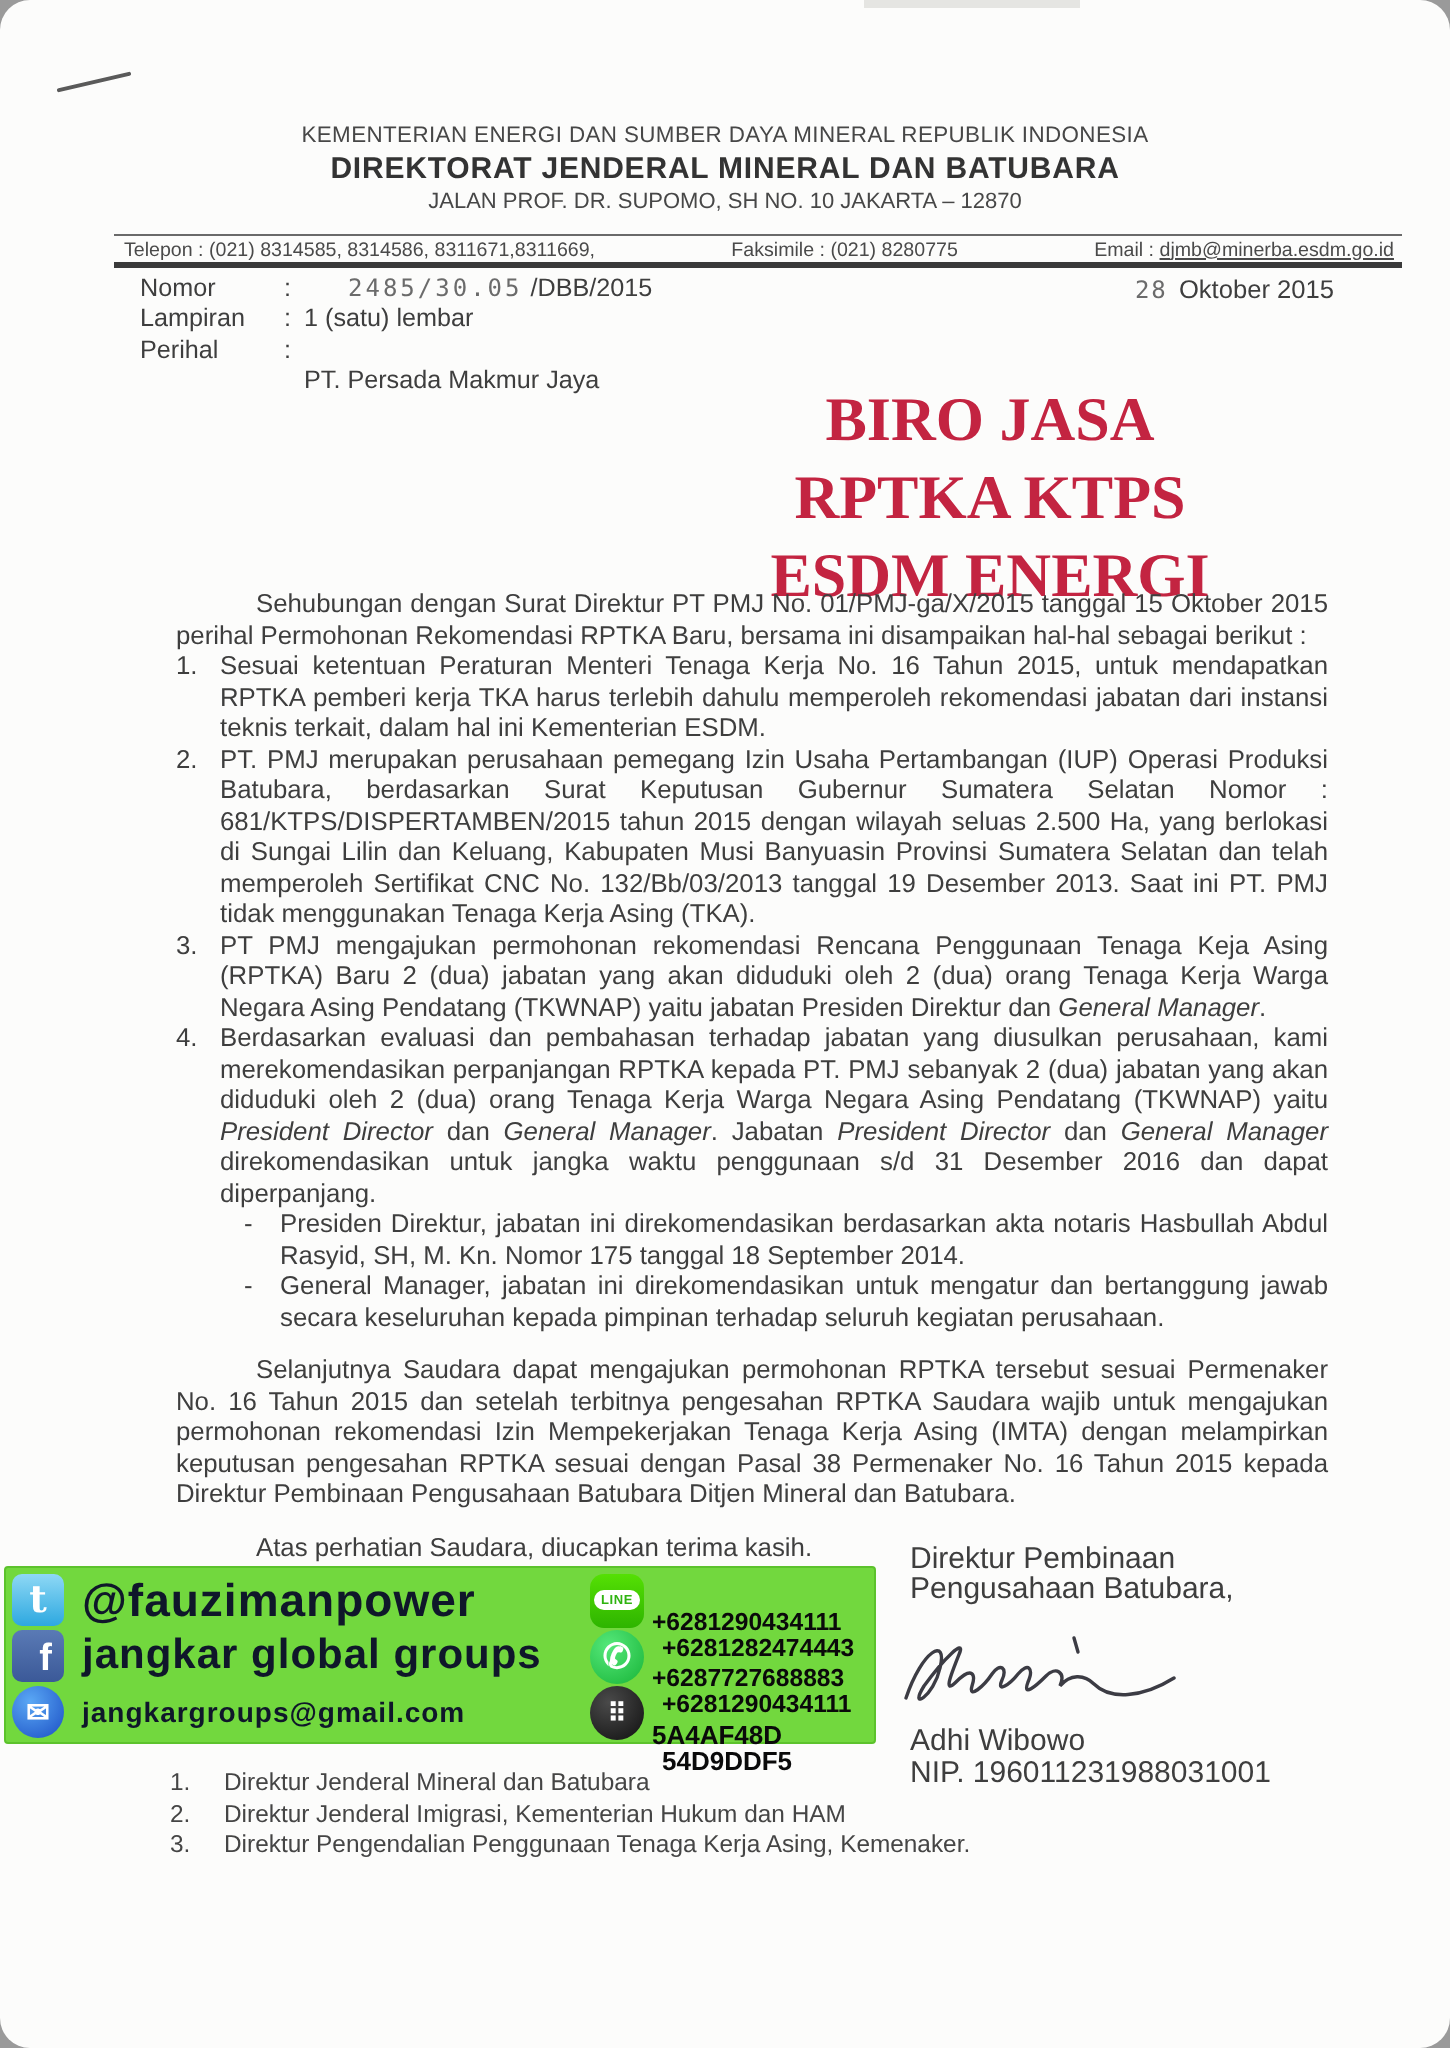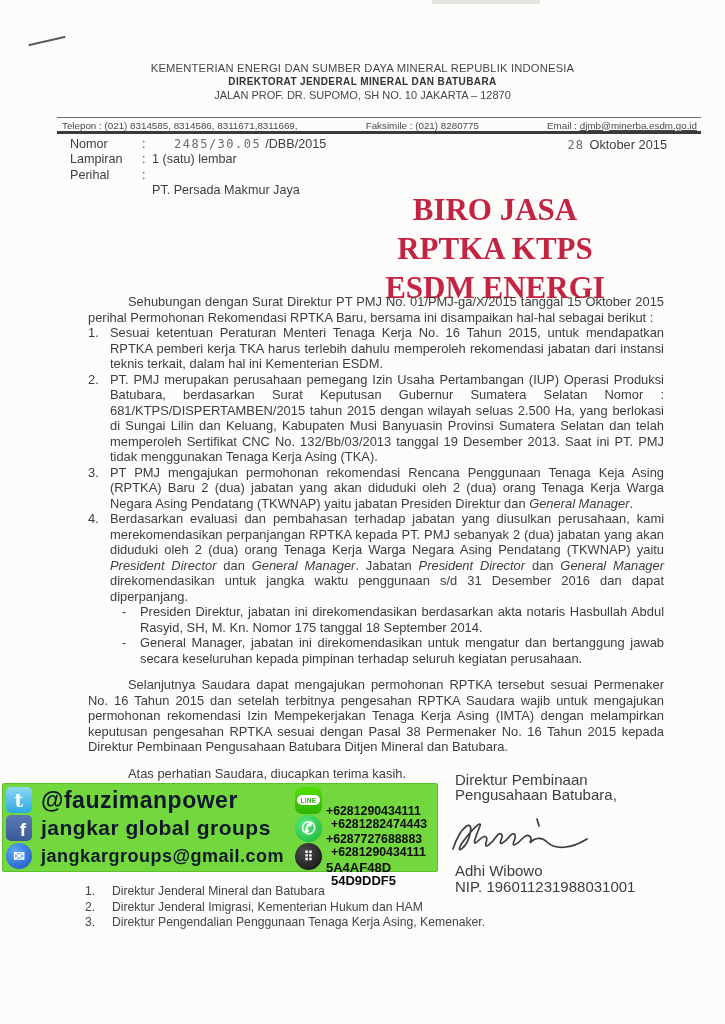--- a/index.html
+++ b/index.html
@@ -1,29 +1,29 @@
 <!DOCTYPE html>
 <html><head>
 <meta charset="utf-8">
 <style>
   * { margin:0; padding:0; box-sizing:border-box; }
   html,body { background:#9a9a9a; }
   .page {
     position:relative; width:725px; height:1024px; margin:0 auto;
     background:#fcfcfb; overflow:hidden;
-    font-family:"Liberation Sans", sans-serif; color:#3e3e3e;
+    font-family:"Liberation Sans", sans-serif; color:#3e3e3e;border-radius:15px;
   }
   .pen-mark { position:absolute; top:40px; left:28px; width:38px; height:2px;
     background:#5a5a5a; border-radius:2px; transform:rotate(-13deg); }
   .smudge { position:absolute; top:0; left:432px; width:108px; height:4px; background:#d6d6d2; opacity:.6; }
 
   
   .letterhead { position:absolute; top:62px; left:0; right:0; text-align:center; color:#474747; }
   .lh1 { font-size:11.2px; letter-spacing:.2px; }
-  .lh2 { font-size:10px; font-weight:bold; color:#333; letter-spacing:.4px; margin-top:2px; }
+  .lh2 { font-size:15px; font-weight:bold; color:#333; letter-spacing:.4px; margin-top:2px; }
   .lh3 { font-size:11px; margin-top:2px; }
   .rule-thin  { position:absolute; top:117px; left:57px; right:24px; height:1px; background:#6a6a6a; }
   .rule-thick { position:absolute; top:131px; left:57px; right:24px; height:3px; background:#3a3a3a; }
   .contact-row { position:absolute; top:119.5px; left:62px; right:28px;
     display:flex; justify-content:space-between; font-size:9.8px; color:#4a4a4a; white-space:nowrap; }
   .email-val { text-decoration:underline; }
 
   
   .meta { position:absolute; top:137px; left:70px; width:420px; font-size:12.6px; line-height:15.3px; }
   .meta-row { display:flex; align-items:flex-start; }
@@ -69,21 +69,21 @@
   .tw { background:linear-gradient(#8ed8f5,#2da8e0); font-size:19px; font-family:"DejaVu Serif", serif; }
   .fb { background:linear-gradient(#5a7ab5,#3b5998); font-size:19px; justify-content:flex-end; padding-right:6px; align-items:flex-end; }
   .em { background:radial-gradient(circle at 35% 30%,#5aa8f5,#1b4fc4); font-size:14px; }
   .ln { background:linear-gradient(#55e004,#2eb400); width:27px; height:27px; border-radius:7px; }
   .line-bubble { background:#fff; border-radius:6px; padding:1.5px 3px; font-size:6.5px; font-weight:bold; color:#2fb310; letter-spacing:.3px; }
   .wa { background:radial-gradient(circle at 35% 30%,#55e87a,#18b437); font-size:17px; width:27px; height:27px; }
   .bb { background:radial-gradient(circle at 35% 30%,#4a4a4a,#101010); font-size:13px; width:27px; height:27px; }
   .banner-label { flex:1; font-weight:bold; color:#0f172a; padding-left:9px; white-space:nowrap; letter-spacing:.5px; }
   .banner-row:nth-child(1) .banner-label { font-size:23px; }
   .banner-row:nth-child(2) .banner-label { font-size:21px; }
-  .banner-row:nth-child(3) .banner-label { font-size:18px; }
+  .banner-row:nth-child(3) .banner-label { font-size:14px; }
   .b-nums { flex:none; width:112px; padding-left:4px; font-weight:bold; color:#0a0a0a; font-size:12.3px; line-height:13px; white-space:nowrap;margin-top:36px; }
   .b-nums div:nth-child(2) { padding-left:5px; }
   .banner-row:nth-child(3) .b-nums { font-size:13px; }
 
   
   .tembusan { position:absolute; top:884px; left:85px; font-size:12.2px; line-height:15.6px; color:#454545; }
   .tb-row { display:flex; }
   .tb-no { width:27px; flex:none; }
 </style>
 </head>

